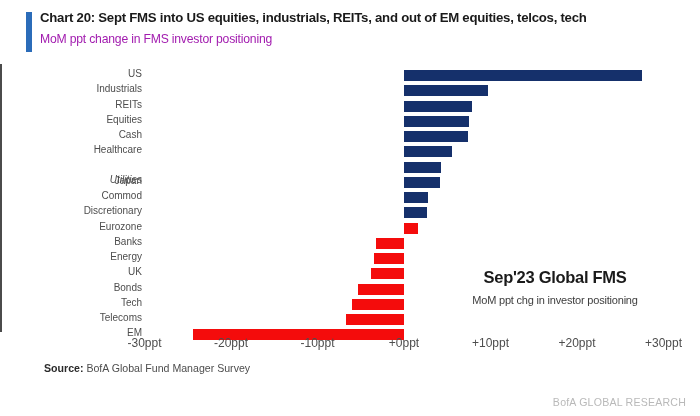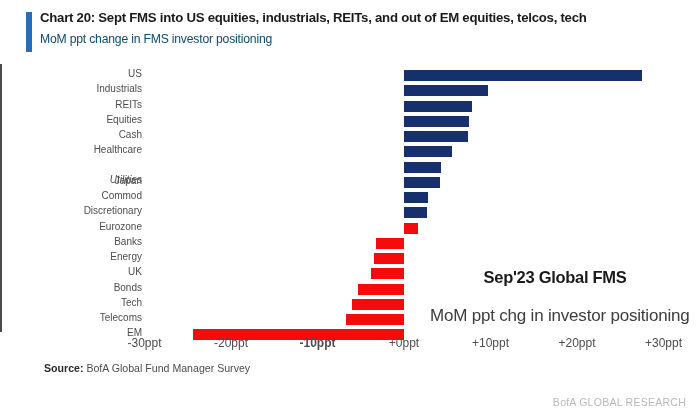--- a/index.html
+++ b/index.html
@@ -19,21 +19,21 @@
     position:absolute;left:0;top:2px;width:6px;height:40px;background:#2b6cb9;
   }
   .title{
     position:absolute;left:14px;top:0px;
     font-size:13.2px;font-weight:bold;letter-spacing:-0.25px;
     color:#1a1a1a;white-space:nowrap;
   }
   .subtitle{
     position:absolute;left:14px;top:22px;
     font-size:12.2px;font-weight:normal;letter-spacing:-0.2px;
-    color:#0c4a6e;white-space:nowrap;
+    color:#a21caf;white-space:nowrap;
   }
 
   
   .plot{
     position:absolute;left:0;top:64px;width:700px;height:272px;
   }
   .cat-labels{
     position:absolute;left:0;top:0;width:148px;height:272px;
   }
   .cat-label{
@@ -65,22 +65,22 @@
     transform:translateX(-50%);
   }
 
   
   .annot{position:absolute;left:430px;top:268px;width:250px;text-align:center;}
   .annot-main{
     font-size:16.5px;font-weight:bold;color:#1a1a1a;letter-spacing:-0.3px;
     white-space:nowrap;
   }
   .annot-sub{
-    margin-top:19px;
-    font-size:17px;color:#3d3d3d;letter-spacing:-0.2px;white-space:nowrap;
+    margin-top:7px;
+    font-size:11px;color:#3d3d3d;letter-spacing:-0.2px;white-space:nowrap;
   }
 
   
   .source{
     position:absolute;left:32px;top:362px;font-size:10.6px;color:#4d4d4d;
     white-space:nowrap;
   }
   .source b{font-weight:bold;color:#2b2b2b;margin-left:12px;}
   .watermark{
     position:absolute;right:14px;bottom:8px;
@@ -138,21 +138,21 @@
         <div class="bar neg" style="top: 219.5px; height: 11px; width: 45.845px; left: 358.155px; background: rgb(244, 12, 12);"></div>
         <div class="bar neg" style="top: 234.75px; height: 11px; width: 51.9px; left: 352.1px; background: rgb(244, 12, 12);"></div>
         <div class="bar neg" style="top: 250px; height: 11px; width: 57.955px; left: 346.045px; background: rgb(244, 12, 12);"></div>
         <div class="bar neg" style="top: 265.25px; height: 11px; width: 211.06px; left: 192.94px; background: rgb(244, 12, 12);"></div>
       </div>
   </div>
 
   <div class="xaxis">
       <div class="xtick" style="left: 144.5px;">-30ppt</div>
       <div class="xtick" style="left: 231px;">-20ppt</div>
-      <div class="xtick" style="left: 317.5px; font-weight: bold;">-10ppt</div>
+      <div class="xtick" style="left: 317.5px;">-10ppt</div>
       <div class="xtick" style="left: 404px;">+0ppt</div>
       <div class="xtick" style="left: 490.5px;">+10ppt</div>
       <div class="xtick" style="left: 577px;">+20ppt</div>
       <div class="xtick" style="left: 663.5px;">+30ppt</div>
     </div>
 
   <div class="annot">
     <div class="annot-main">Sep'23 Global FMS</div>
     <div class="annot-sub">MoM ppt chg in investor positioning</div>
   </div>

